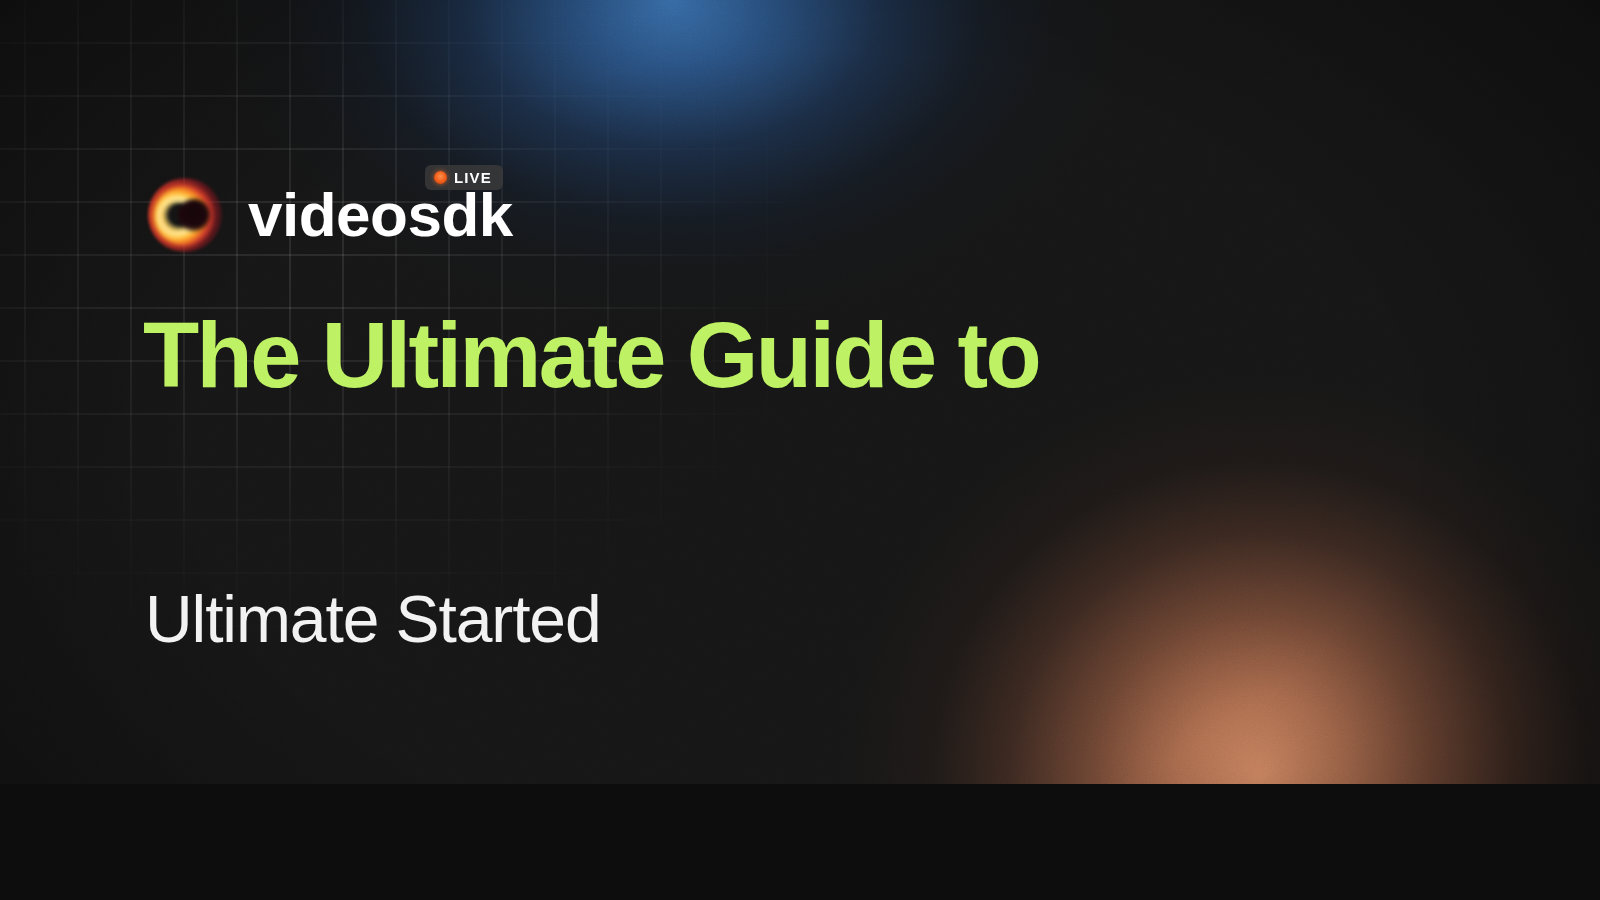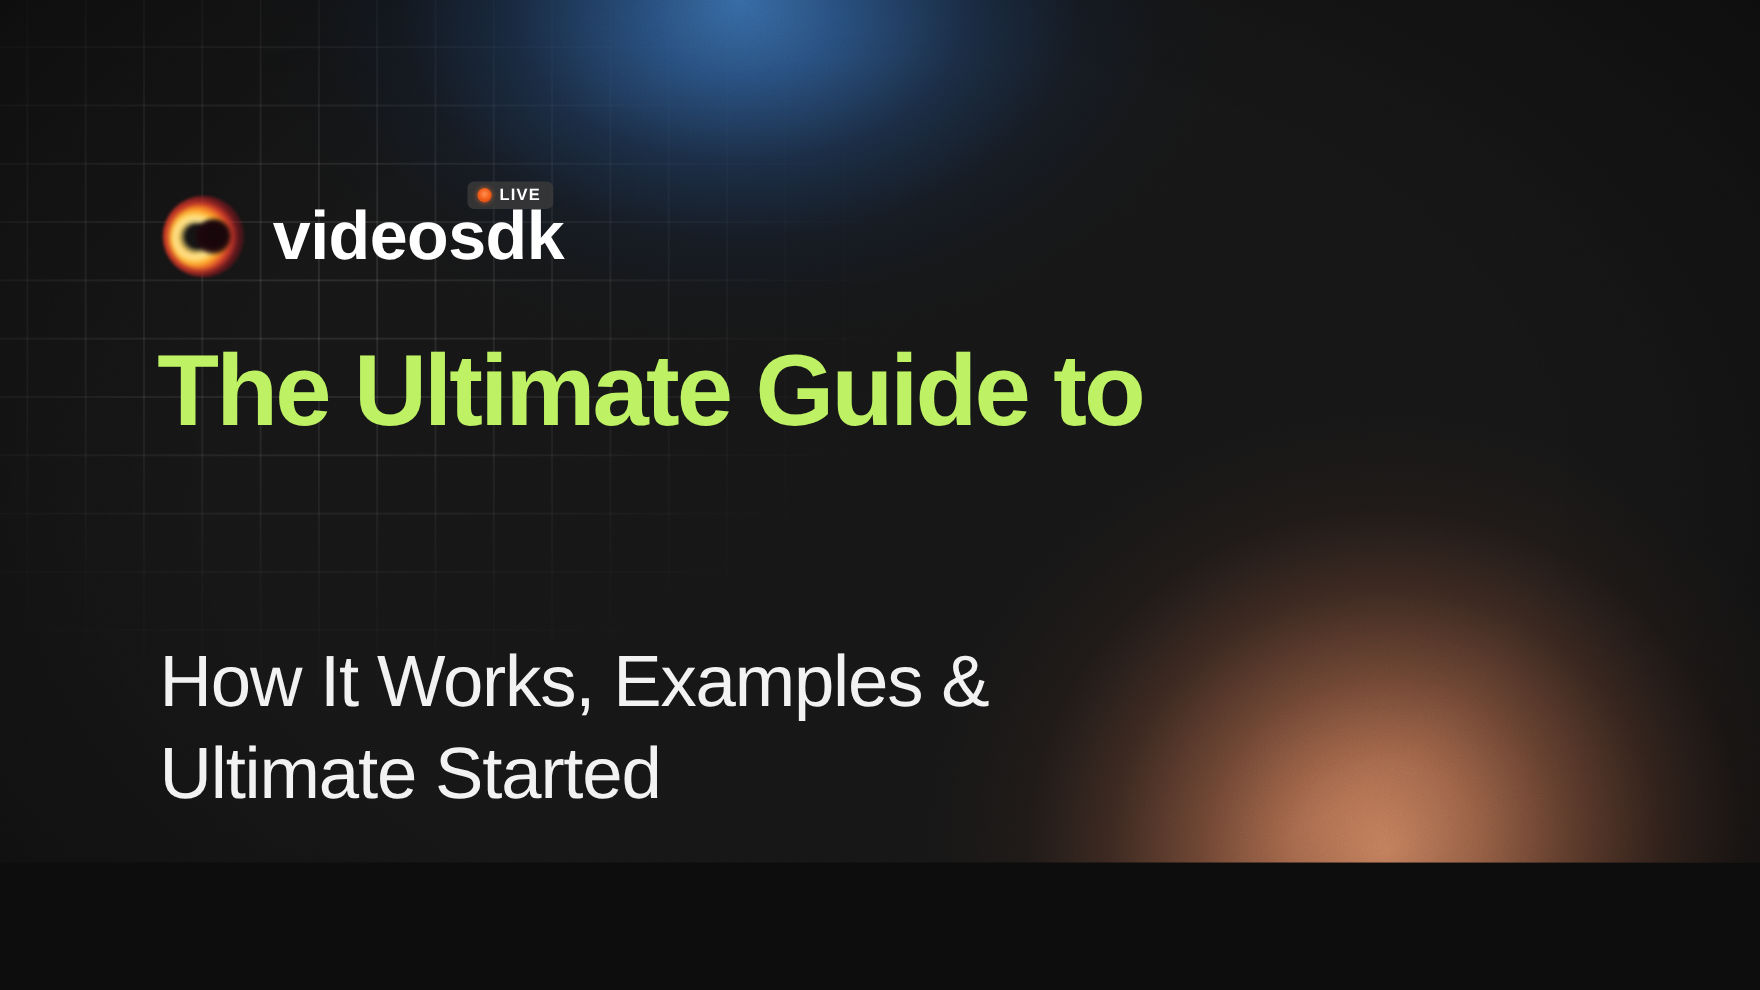--- a/index.html
+++ b/index.html
@@ -256,18 +256,17 @@
         <span class="live-dot"></span>
         <span class="live-text">LIVE</span>
       </div>
     </div>
 
     <h1 class="headline">
       <span class="ln">The Ultimate Guide to</span>
     </h1>
 
     <h2 class="subhead">
-      <span class="ln">How It Works, Examples &amp;</span>
       <span class="ln">Ultimate Started</span>
     </h2>
 
   </div>
 </div>
 
 </body></html>

